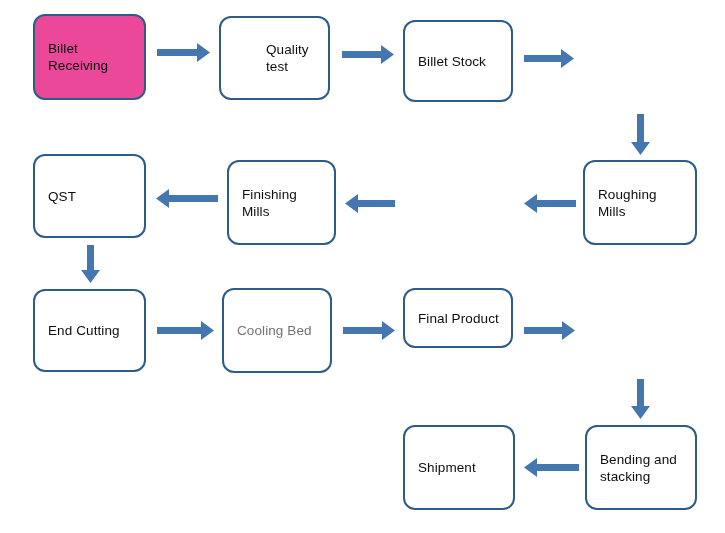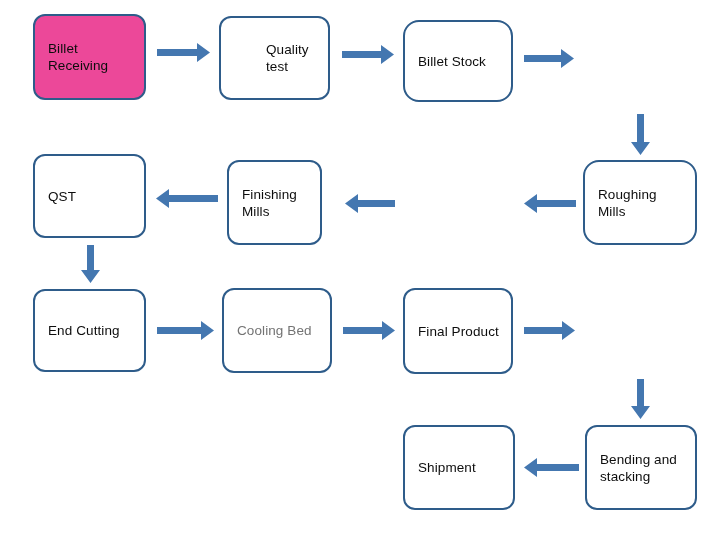--- a/index.html
+++ b/index.html
@@ -116,39 +116,39 @@
         <path d="M55,6 L13,6 L13,0 L0,9.5 L13,19 L13,13 L55,13 Z" fill="#4477b0"></path>
       </svg>
     </div>
     <div class="node" style="left: 33px; top: 14px; width: 113px; height: 86px; border-color: rgb(46, 92, 138); background: #ec4899;">
       <span class="node-label" style="color: rgb(13, 13, 13);">Billet
 Receiving</span>
     </div>
     <div class="node" style="left: 219px; top: 16px; width: 111px; height: 84px; border-color: rgb(46, 92, 138); background: rgb(255, 255, 255); padding-left: 45px;">
       <span class="node-label" style="color: rgb(13, 13, 13);">Quality test</span>
     </div>
-    <div class="node" style="left: 403px; top: 20px; width: 110px; height: 82px; border-color: rgb(46, 92, 138); background: rgb(255, 255, 255); border-radius: 16px;">
+    <div class="node" style="left: 403px; top: 20px; width: 110px; height: 82px; border-color: rgb(46, 92, 138); background: rgb(255, 255, 255);">
       <span class="node-label" style="color: rgb(13, 13, 13);">Billet Stock</span>
     </div>
     <div class="node" style="left: 33px; top: 154px; width: 113px; height: 84px; border-color: rgb(46, 92, 138); background: rgb(255, 255, 255);">
       <span class="node-label" style="color: rgb(13, 13, 13);">QST</span>
     </div>
-    <div class="node" style="left: 227px; top: 160px; width: 95px; height: 85px; border-color: rgb(46, 92, 138); background: rgb(255, 255, 255);">
+    <div class="node" style="left: 227px; top: 160px; width: 109px; height: 85px; border-color: rgb(46, 92, 138); background: rgb(255, 255, 255);">
       <span class="node-label" style="color: rgb(13, 13, 13);">Finishing Mills</span>
     </div>
-    <div class="node" style="left: 583px; top: 160px; width: 114px; height: 85px; border-color: rgb(46, 92, 138); background: rgb(255, 255, 255); border-radius: 16px;">
+    <div class="node" style="left: 583px; top: 160px; width: 114px; height: 85px; border-color: rgb(46, 92, 138); background: rgb(255, 255, 255);">
       <span class="node-label" style="color: rgb(13, 13, 13);">Roughing Mills</span>
     </div>
     <div class="node" style="left: 33px; top: 289px; width: 113px; height: 83px; border-color: rgb(46, 92, 138); background: rgb(255, 255, 255);">
       <span class="node-label" style="color: rgb(13, 13, 13);">End Cutting</span>
     </div>
     <div class="node" style="left: 222px; top: 288px; width: 110px; height: 85px; border-color: rgb(46, 92, 138); background: rgb(255, 255, 255);">
       <span class="node-label" style="color: #737373;">Cooling Bed</span>
     </div>
-    <div class="node" style="left: 403px; top: 288px; width: 110px; height: 86px; border-color: rgb(46, 92, 138); background: rgb(255, 255, 255);">
+    <div class="node" style="left: 403px; top: 288px; width: 110px; height: 60px; border-color: rgb(46, 92, 138); background: rgb(255, 255, 255);">
       <span class="node-label" style="color: rgb(13, 13, 13);">Final Product</span>
     </div>
     <div class="node" style="left: 403px; top: 425px; width: 112px; height: 85px; border-color: rgb(46, 92, 138); background: rgb(255, 255, 255);">
       <span class="node-label" style="color: rgb(13, 13, 13);">Shipment</span>
     </div>
     <div class="node" style="left: 585px; top: 425px; width: 112px; height: 85px; border-color: rgb(46, 92, 138); background: rgb(255, 255, 255);">
       <span class="node-label" style="color: rgb(13, 13, 13);">Bending and
 stacking</span>
     </div>
   </div>

